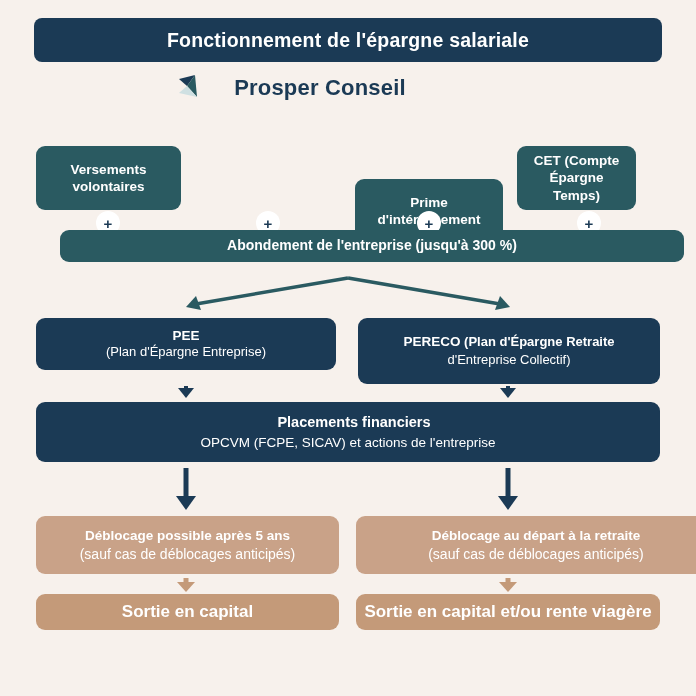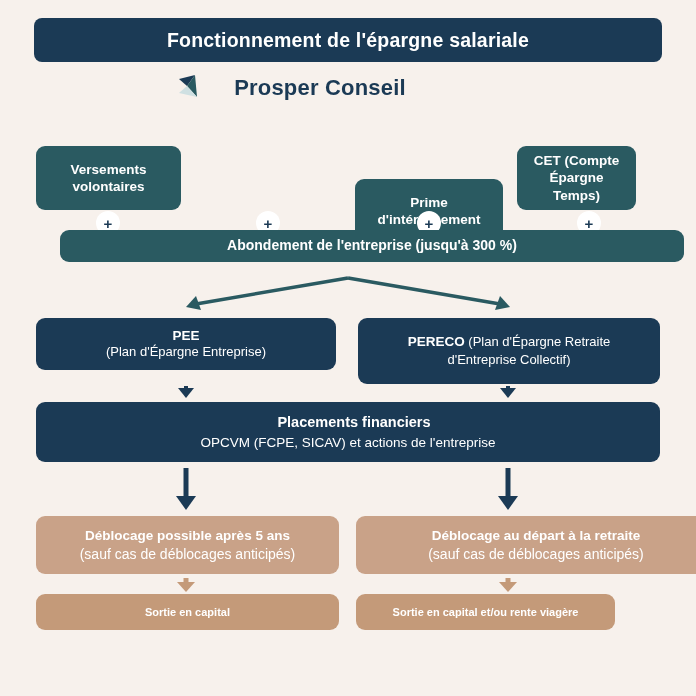--- a/index.html
+++ b/index.html
@@ -158,21 +158,21 @@
     top: 318px;
     width: 302px;
     height: 66px;
   }
   .mixed {
     font-size: 13.5px;
     line-height: 1.35;
     color: #ffffff;
   }
   .mixed b { font-weight: bold; }
-  .mixed span.reg { font-weight: normal; font-size: 13px; }
+  .mixed span.reg { font-weight: bold; font-size: 13px; }
 
   
   #placements {
     left: 36px;
     top: 402px;
     width: 624px;
     height: 60px;
   }
   #placements .b-strong { font-size: 14.5px; margin-bottom: 2px; margin-left: 12px; }
   #placements .b-reg { font-size: 13.5px; }
@@ -196,24 +196,24 @@
   
   #sortie-left {
     left: 36px;
     top: 594px;
     width: 303px;
     height: 36px;
   }
   #sortie-right {
     left: 356px;
     top: 594px;
-    width: 259px;
+    width: 304px;
     height: 36px;
   }
-  #sortie-left .b-strong, #sortie-right .b-strong { font-size: 11px; }
+  #sortie-left .b-strong, #sortie-right .b-strong { font-size: 17px; }
 
   
   .arrows {
     position: absolute;
     left: 0;
     top: 0;
     width: 696px;
     height: 696px;
     pointer-events: none;
   }

